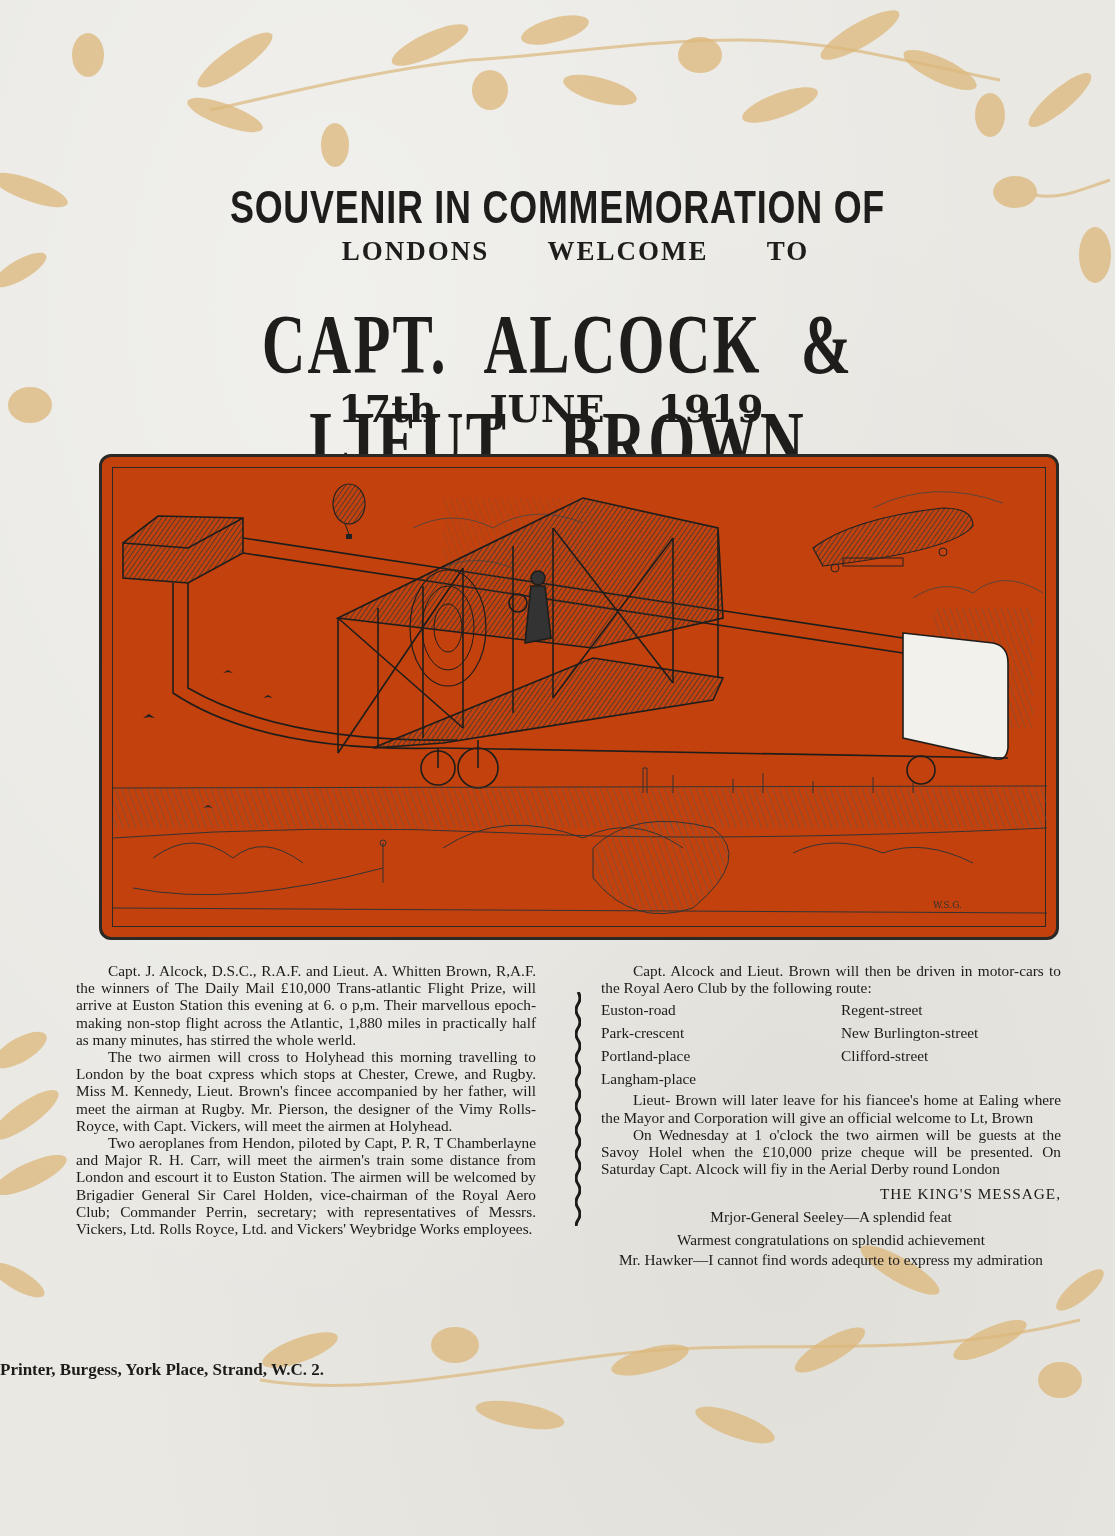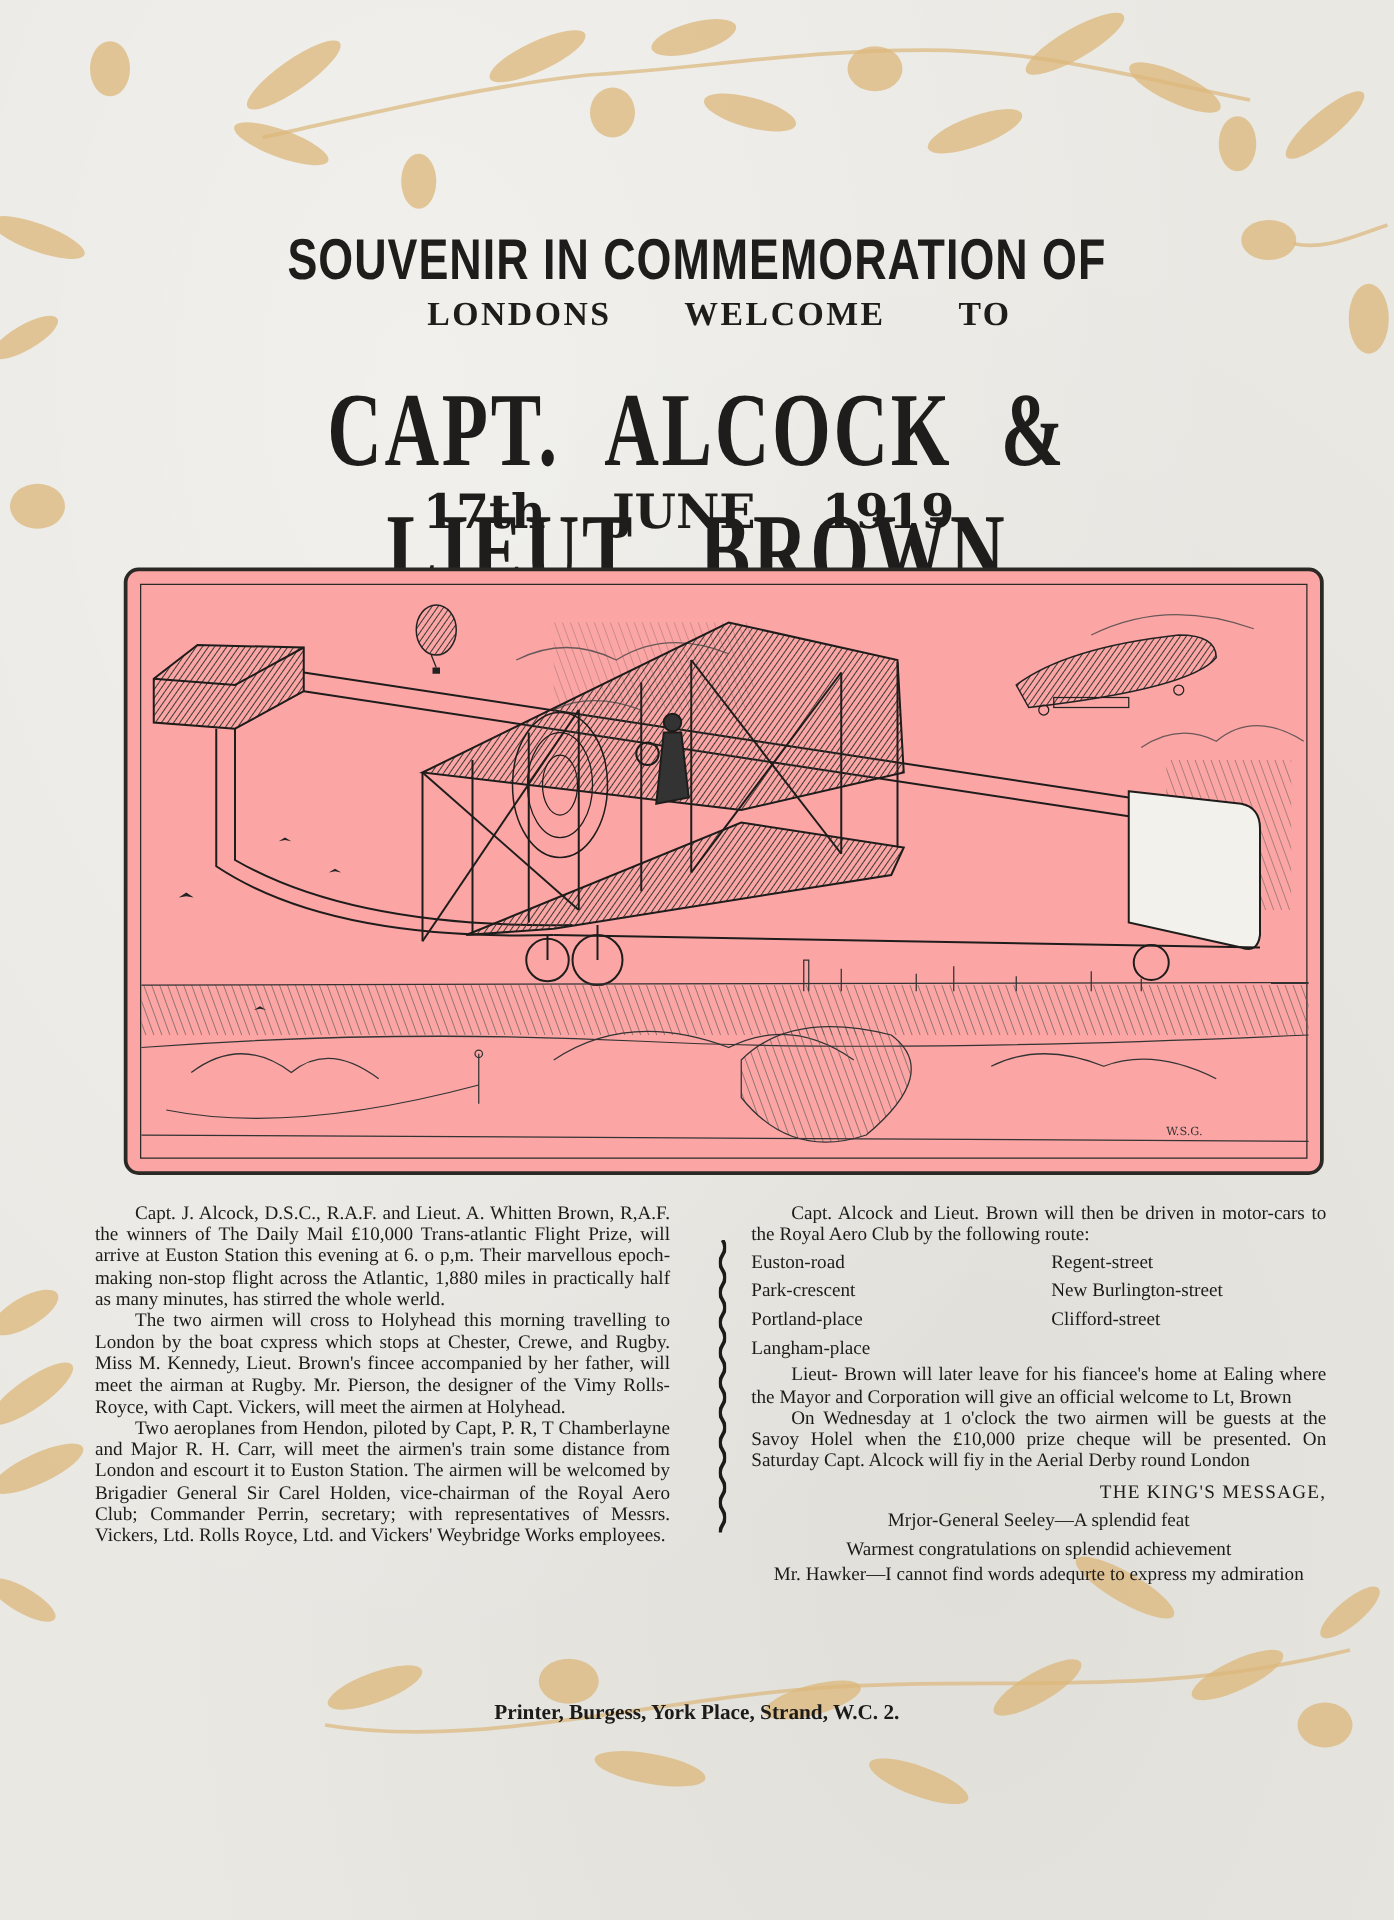--- a/index.html
+++ b/index.html
@@ -19,38 +19,38 @@
   .title { position: absolute; left: 0; width: 1115px; text-align: center; margin: 0; color: #1e1d1b; }
   .t1 { top: 180px; font-family: "Liberation Sans Narrow", "Liberation Sans", sans-serif; font-size: 46px; font-weight: bold;
         transform: scaleX(0.78); letter-spacing: 1px; }
   .t2 { top: 236px; font-family: Liberation Serif, serif; font-size: 27px; font-weight: bold; word-spacing: 50px; letter-spacing: 2px; margin-left: 18px; }
   .t3 { top: 296px; font-family: "Liberation Serif", serif; font-size: 84px; font-weight: bold; transform: scaleX(0.72);
         letter-spacing: 3px; word-spacing: 30px; }
   .t4 { top: 386px; font-family: "DejaVu Serif", serif; font-size: 38px; font-weight: bold; word-spacing: 40px; }
 
   .illus-frame {
     position: absolute; left: 99px; top: 454px; width: 960px; height: 486px;
-    border: 3px solid #2a2926; border-radius: 12px; box-sizing: border-box; background: #fca5a5;
+    border: 3px solid #2a2926; border-radius: 12px; box-sizing: border-box; background: #c2410c;
   }
   .illus-inner { position: absolute; left: 10px; top: 10px; right: 10px; bottom: 10px; border: 1.5px solid #2a2926; }
 
   .col { position: absolute; top: 962px; font-size: 15.3px; line-height: 17.2px; text-align: justify; }
   .col-left { left: 76px; width: 460px; }
   .col-right { left: 601px; width: 460px; }
   .col p { margin: 0; text-indent: 32px; }
   .divider { position: absolute; left: 575px; top: 992px; width: 6px; height: 234px; }
 
   .route { display: grid; grid-template-columns: 240px 220px; margin: 4px 0 2px 0; row-gap: 3px; }
   .route span { display: block; line-height: 20px; }
   .king { text-align: center; }
   .king .head { margin-top: 6px; letter-spacing: 1px; line-height: 22px; text-align: right; }
   .king .line { line-height: 23px; }
   .king .last { line-height: 18px; text-align: center; }
 
-  .imprint { position: absolute; top: 1360px; left: 0; width: 1115px; text-align: center; font-size: 17px; font-weight: bold; }
+  .imprint { position: absolute; top: 1360px; left: 0; width: 1115px; text-align: left; font-size: 17px; font-weight: bold; }
 </style>
 </head>
 <body>
 
 <svg class="ornament" style="left:0;top:0" width="1115" height="170" viewBox="0 0 1115 170">
   <path class="stem" d="M210 110 C300 90 380 70 470 60 C560 55 640 40 740 40 C830 40 900 60 1000 80"></path>
   <ellipse class="leaf" cx="88" cy="55" rx="16" ry="22"></ellipse>
   <ellipse class="leaf" cx="235" cy="60" rx="45" ry="12" transform="rotate(-35 235 60)"></ellipse>
   <ellipse class="leaf" cx="225" cy="115" rx="40" ry="11" transform="rotate(20 225 115)"></ellipse>
   <ellipse class="leaf" cx="335" cy="145" rx="14" ry="22"></ellipse>

